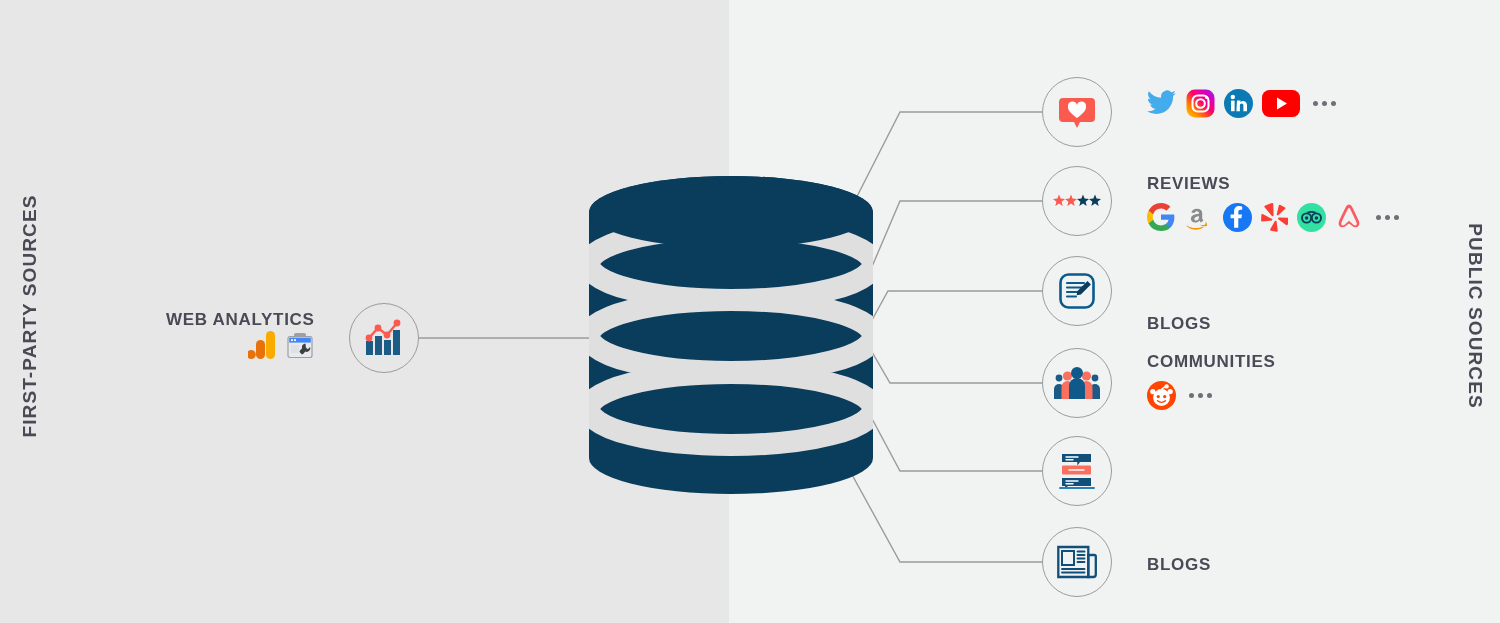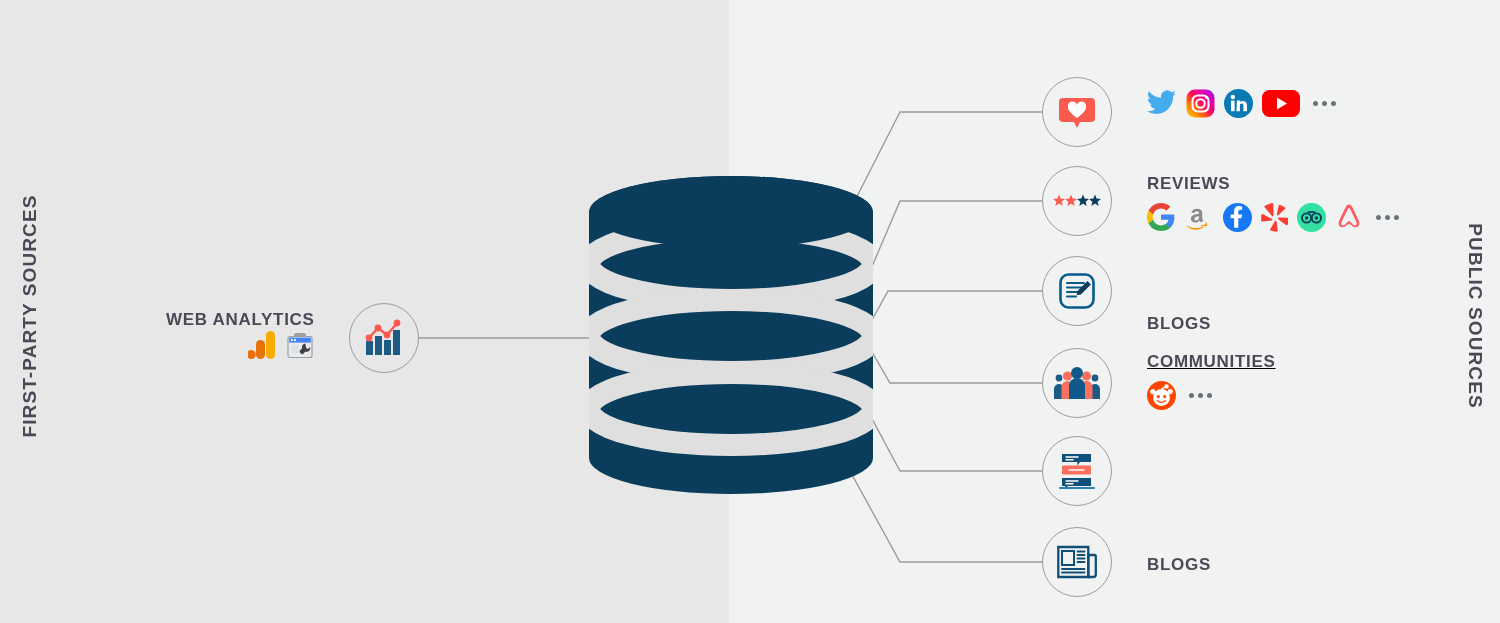--- a/index.html
+++ b/index.html
@@ -57,21 +57,21 @@
   }
   .icon-row{display:flex;align-items:center;gap:9px;height:30px;}
   .ell{
     display:inline-flex;align-items:center;gap:4px;margin-left:4px;
   }
   .ell i{width:5px;height:5px;border-radius:50%;background:#6b7177;display:block;}
 
   #cat-social{top:88px;}
   #cat-reviews{top:174px;}
   #cat-blogs{top:266px;margin-top:48px;}
-  #cat-communities{top:352px;text-decoration:underline;}
+  #cat-communities{top:352px;}
   #cat-forums{top:441px;}
   #cat-news{top:555px;}
 
   
   #cat-web{position:absolute;left:166px;top:310px;}
   #cat-web .cat-title{margin-bottom:0;}
   #cat-web .icon-row{justify-content:flex-end;}
 
   .sq{display:block;}
 </style>

